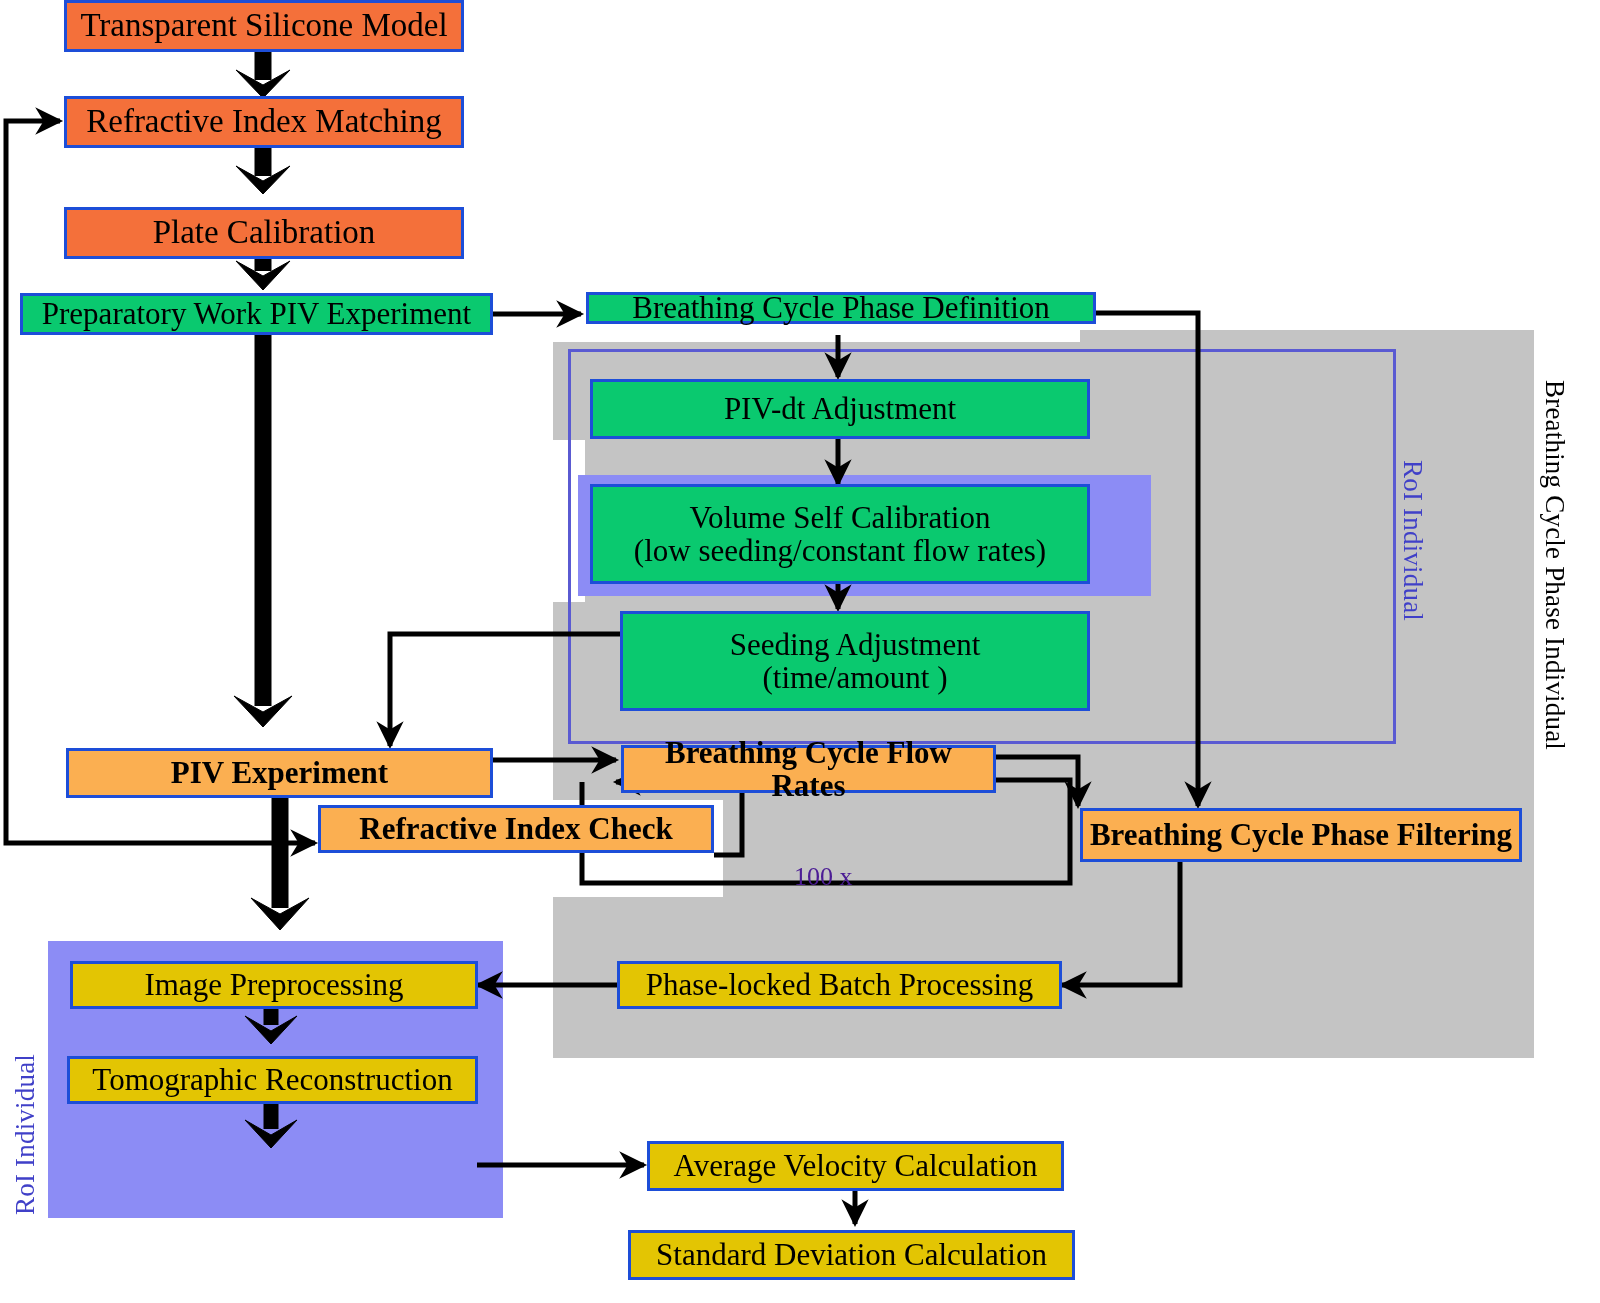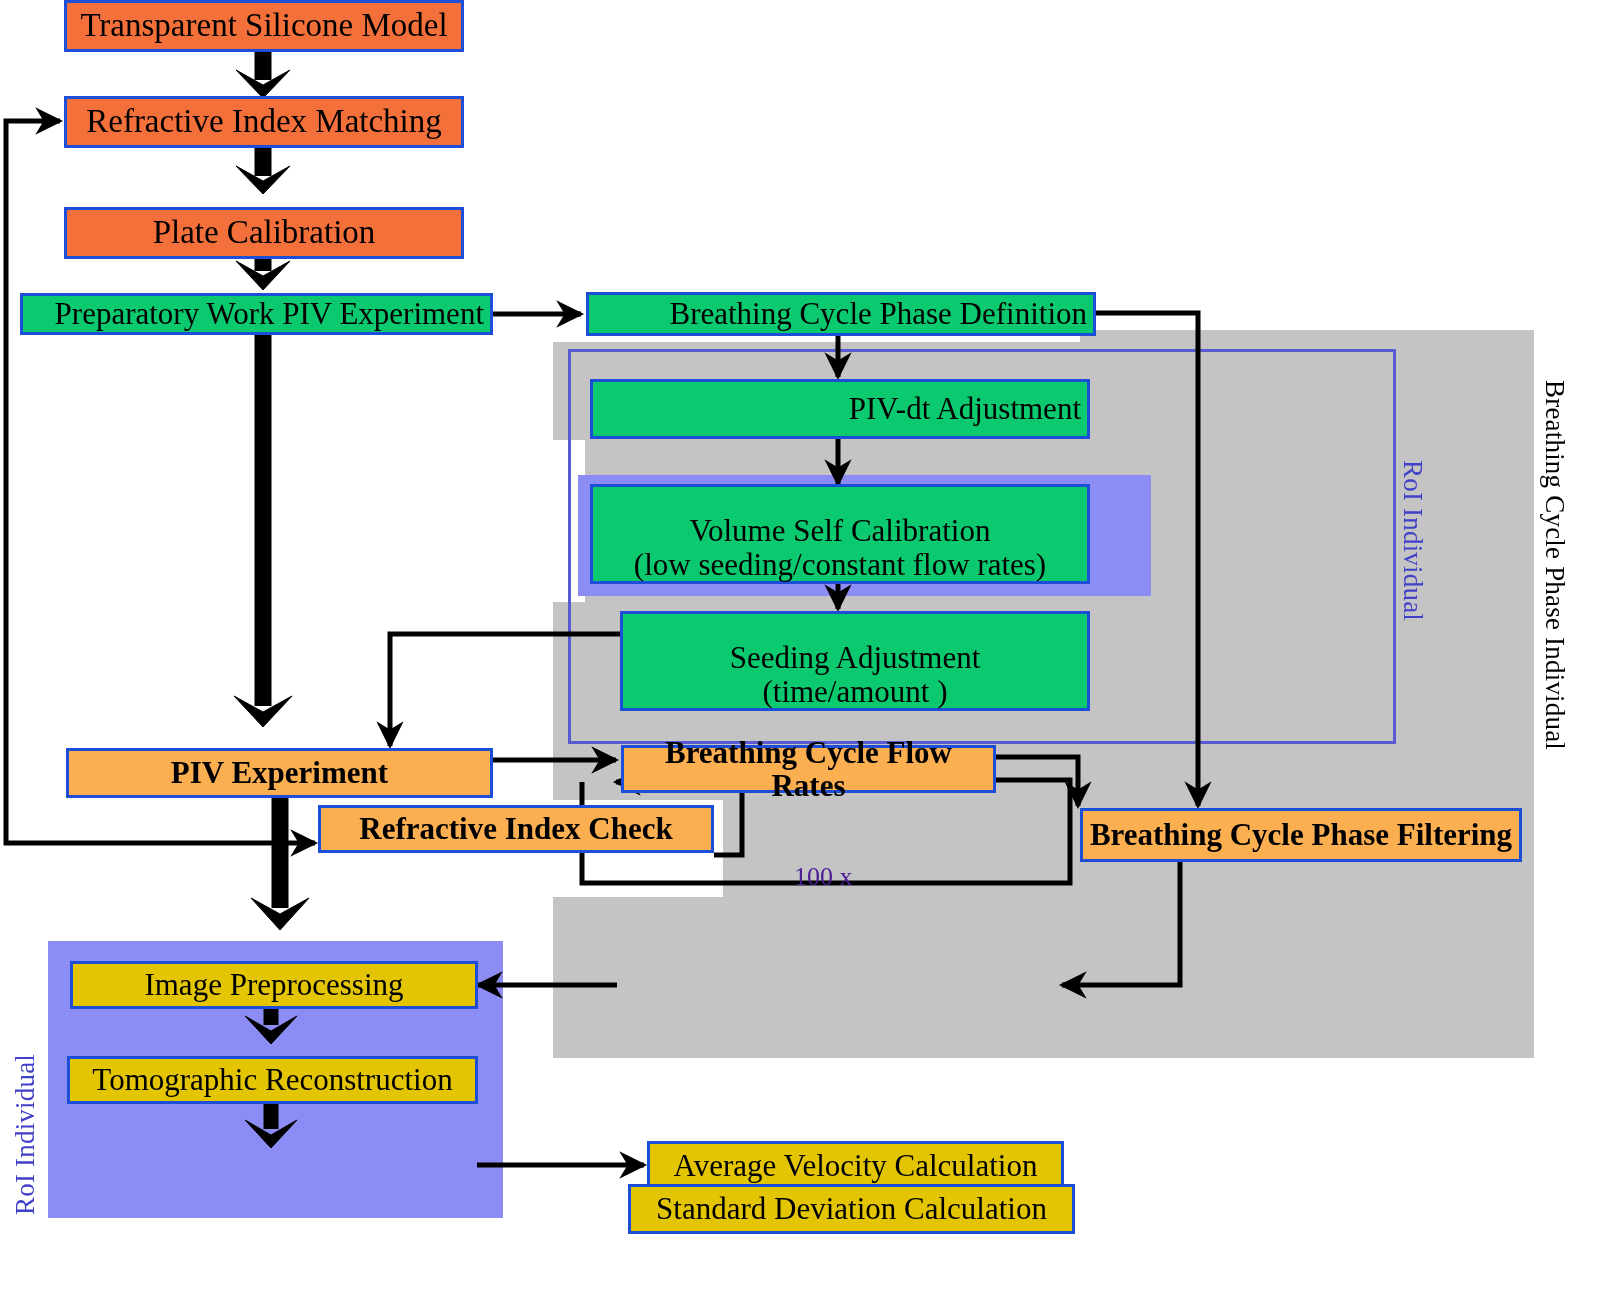--- a/index.html
+++ b/index.html
@@ -9,21 +9,21 @@
   .region{position:absolute;}
   .gray-region{background:#c4c4c4;}
   .blue-fill{background:#8c8cf5;}
   .blue-outline{background:transparent;border:3px solid #5a5ad2;}
 
   .node{position:absolute;box-sizing:border-box;border:3px solid #1d4ed8;
         display:flex;align-items:center;justify-content:center;
         text-align:center;line-height:1.08;color:#000;}
   .node span{display:block;padding:0 6px;}
   .c-orange{background:#f4703a;}
-  .c-green{background:#0ac96f;justify-content:flex-end;}
+  .c-green{background:#0ac96f;}
   .c-lorange{background:#fbaf51;font-weight:bold;}
   .c-yellow{background:#e3c503;align-items:center;}
 
   .vlabel{position:absolute;color:#4040c8;white-space:nowrap;
           font-size:27px;letter-spacing:.2px;}
   .vlabel.black{color:#000;}
   .rot-cw{transform-origin:0 0;transform:rotate(90deg);}
   .rot-ccw{transform-origin:0 0;transform:rotate(-90deg);}
 
   .plainlabel{position:absolute;color:#4c1d95;font-size:26px;white-space:nowrap;}
@@ -127,21 +127,21 @@
   </div>
 
   <div class="node c-orange" style="left:64px; top:191px; width:400px; height:52px; font-size:33px;margin-top:16px;">
     <span>Plate Calibration</span>
   </div>
 
   <div class="node c-green" style="left:20px; top:293px; width:473px; height:42px; font-size:31px;">
     <span>Preparatory Work PIV Experiment</span>
   </div>
 
-  <div class="node c-green" style="left:586px; top:292px; width:510px; height:44px; font-size:31px;">
+  <div class="node c-green" style="left:586px; top:292px; width:510px; height:32px; font-size:31px;">
     <span>Breathing Cycle Phase Definition</span>
   </div>
 
   <div class="node c-green" style="left:590px; top:379px; width:500px; height:60px; font-size:31px;">
     <span>PIV-dt Adjustment</span>
   </div>
 
   <div class="node c-green" style="left:590px; top:484px; width:500px; height:100px; font-size:31px; flex-direction:column;">
     <span>Volume Self Calibration</span>
     <span>(low seeding/constant flow rates)</span>
@@ -170,26 +170,29 @@
 
   <div class="node c-yellow" style="left:70px; top:961px; width:408px; height:48px; font-size:31px;">
     <span>Image Preprocessing</span>
   </div>
 
   <div class="node c-yellow" style="left:67px; top:1056px; width:411px; height:48px; font-size:31px;">
     <span>Tomographic Reconstruction</span>
   </div>
 
 
+  <div class="node c-yellow" style="left:617px; top:961px; width:445px; height:48px; font-size:31px;">
+    <span>Phase-locked Batch Processing</span>
+  </div>
 
   <div class="node c-yellow" style="left:647px; top:1141px; width:417px; height:50px; font-size:31px;">
     <span>Average Velocity Calculation</span>
   </div>
 
-  <div class="node c-yellow" style="left:628px; top:1184px; width:447px; height:50px; font-size:31px;">
+  <div class="node c-yellow" style="left:628px; top:1230px; width:447px; height:50px; font-size:31px;">
     <span>Standard Deviation Calculation</span>
   </div>
 
   <div class="vlabel black rot-cw" style="left:1570px; top:380px;">Breathing Cycle Phase Individual</div>
 
   <div class="vlabel rot-cw" style="left:1428px; top:460px;">RoI Individual</div>
 
   <div class="vlabel rot-ccw" style="left:10px; top:1215px;">RoI Individual</div>
 
   <div class="plainlabel" style="left:794px; top:862px;">100 x</div>

